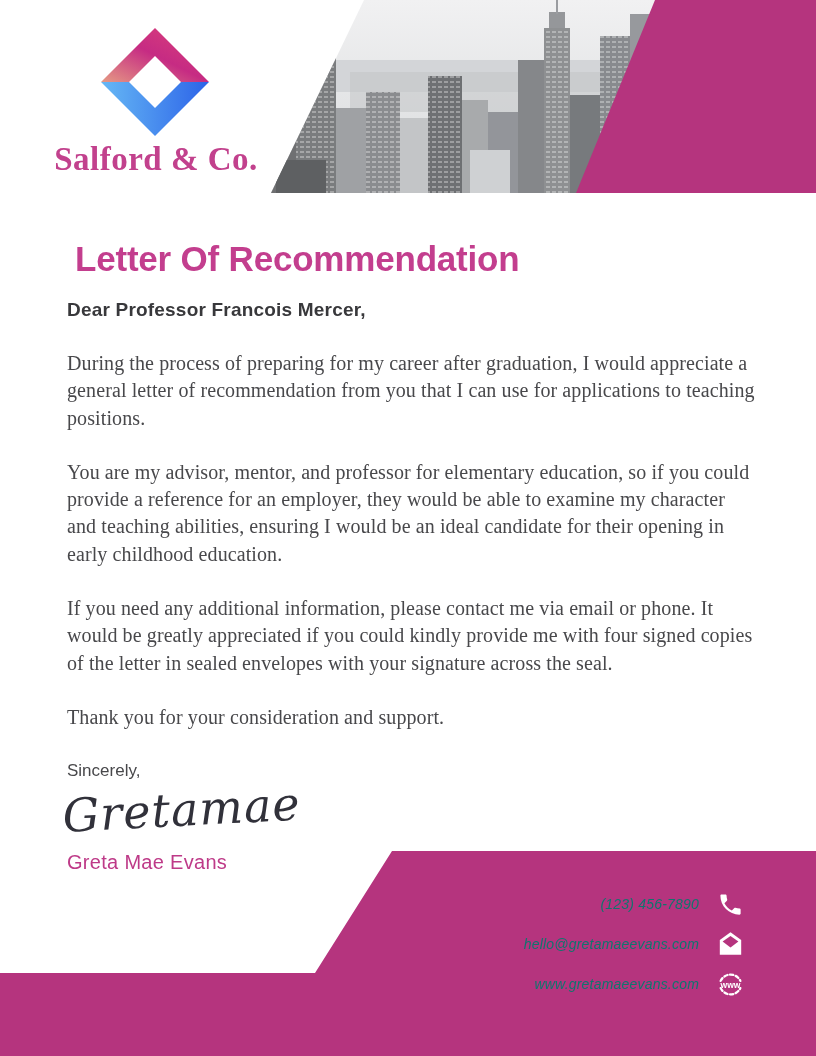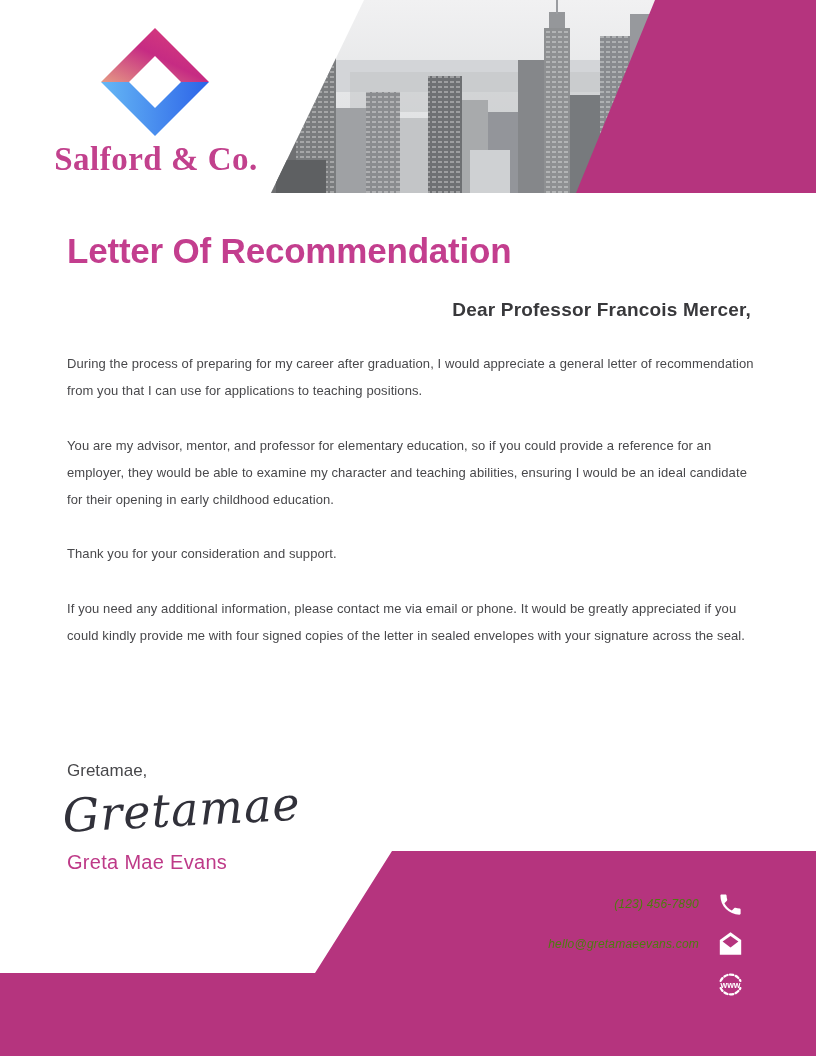--- a/index.html
+++ b/index.html
@@ -18,25 +18,25 @@
     font-weight:bold;font-size:33px;letter-spacing:.5px;
     color:#C2418D;
   }
   
   .title{
     position:absolute;left:67px;top:231px;width:684px;
     font-size:35px;font-weight:bold;color:#C33E8E;letter-spacing:-.2px;
   }
   .greeting{
     position:absolute;left:67px;top:299px;width:684px;
-    font-size:19px;font-weight:bold;color:#38383B;letter-spacing:.2px;text-align:right;
+    font-size:19px;font-weight:bold;color:#38383B;letter-spacing:.2px;
   }
   .letter-body{
     position:absolute;left:67px;top:350px;width:690px;
-    font-size:13px;line-height:27.3px;color:#48484B;letter-spacing:.1px;
+    font-size:20px;line-height:27.3px;color:#48484B;letter-spacing:.1px;font-family:Liberation Serif, serif;
   }
   .letter-body p{margin:0 0 27px 0;}
   .closing{
     position:absolute;left:67px;top:761px;
     font-size:17px;color:#48484B;
   }
   .signature{
     position:absolute;left:64px;top:789px;
     font-family:"DejaVu Serif",serif;font-style:italic;
     font-size:46px;color:#31313A;transform:rotate(-3deg);
@@ -46,21 +46,21 @@
     position:absolute;left:67px;top:851px;
     font-size:20px;font-weight:normal;color:#BE3A88;letter-spacing:.3px;
   }
   
   .footer-shape{position:absolute;left:0;top:851px;width:816px;height:205px;}
   .contact-row{
     position:absolute;right:72px;height:28px;
     display:flex;align-items:center;justify-content:flex-end;gap:18px;
   }
   .contact-row .txt{
-    color:#4d7c0f;font-style:italic;font-size:12px;letter-spacing:.2px;
+    color:#0f766e;font-style:italic;font-size:14px;letter-spacing:.2px;
     white-space:nowrap;
   }
   .contact-row .ic{width:27px;height:27px;flex:0 0 auto;display:block;}
   .row-phone{top:890px;}
   .row-email{top:930px;justify-content:center;}
   .row-web{top:970px;}
 </style>
 </head>
 <body>
 
@@ -123,32 +123,32 @@
         <stop offset="1" stop-color="#2C63E8"></stop>
       </linearGradient>
     </defs>
     <path d="M2,56 L56,2 L110,56 L82,56 L56,30 L30,56 Z" fill="url(#lgPink)"></path>
     <path d="M2,56 L30,56 L56,82 L82,56 L110,56 L56,110 Z" fill="url(#lgBlue)"></path>
   </svg>
 
   <div class="brand-name">Salford &amp; Co.</div>
 </div>
 
-<h1 class="title" style="margin:0">Letter Of Recommendation</h1>
+<h1 class="title" style="margin:8px">Letter Of Recommendation</h1>
 
 <div class="greeting">Dear Professor Francois Mercer,</div>
 
 <div class="letter-body">
   <p>During the process of preparing for my career after graduation, I would appreciate a general letter of recommendation from you that I can use for applications to teaching positions.</p>
   <p>You are my advisor, mentor, and professor for elementary education, so if you could provide a reference for an employer, they would be able to examine my character and teaching abilities, ensuring I would be an ideal candidate for their opening in early childhood education.</p>
+  <p>If you need any additional information, please contact me via email or phone. It would be greatly appreciated if you could kindly provide me with four signed copies of the letter in sealed envelopes with your signature across the seal.</p>
   <p>Thank you for your consideration and support.</p>
-  <p>If you need any additional information, please contact me via email or phone. It would be greatly appreciated if you could kindly provide me with four signed copies of the letter in sealed envelopes with your signature across the seal.</p>
 </div>
 
-<div class="closing">Gretamae,</div>
+<div class="closing">Sincerely,</div>
 
 <div class="signature">Gretamae</div>
 
 <div class="signer-name">Greta Mae Evans</div>
 
 <svg class="footer-shape" viewBox="0 0 816 205">
   <polygon points="392,0 816,0 816,205 0,205 0,122 315,122" fill="#B5347E"></polygon>
 </svg>
 
 <div class="contact-row row-phone">
@@ -160,18 +160,19 @@
 
 <div class="contact-row row-email">
   <span class="txt">hello@gretamaeevans.com</span>
   <svg class="ic" viewBox="0 0 24 24">
     <path fill="#ffffff" d="M2.5,8 L12,1.2 L21.5,8 L21.5,21 L2.5,21 Z"></path>
     <path fill="#B5347E" d="M12,4.4 L19,9.4 L12,14.6 L5,9.4 Z"></path>
   </svg>
 </div>
 
 <div class="contact-row row-web">
+  <span class="txt">www.gretamaeevans.com</span>
   <svg class="ic" viewBox="0 0 26 26">
     <path d="M3.5,9.5 A10.5 10.5 0 0 1 22.5,9.5" fill="none" stroke="#ffffff" stroke-width="2.2" stroke-dasharray="3.2 2.4" stroke-linecap="round"></path>
     <path d="M3.5,16.5 A10.5 10.5 0 0 0 22.5,16.5" fill="none" stroke="#ffffff" stroke-width="2.2" stroke-dasharray="3.2 2.4" stroke-linecap="round"></path>
     <text x="13" y="16.3" text-anchor="middle" font-size="8.2" font-weight="bold" fill="#ffffff" font-family="Liberation Sans, sans-serif">www</text>
   </svg>
 </div>
 
 </body></html>

